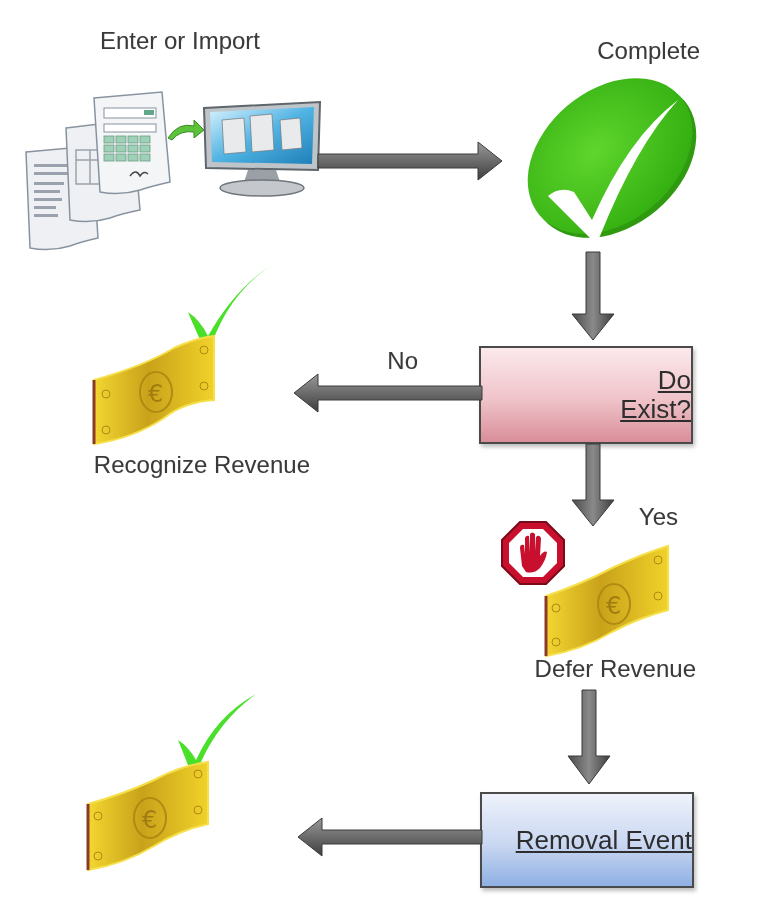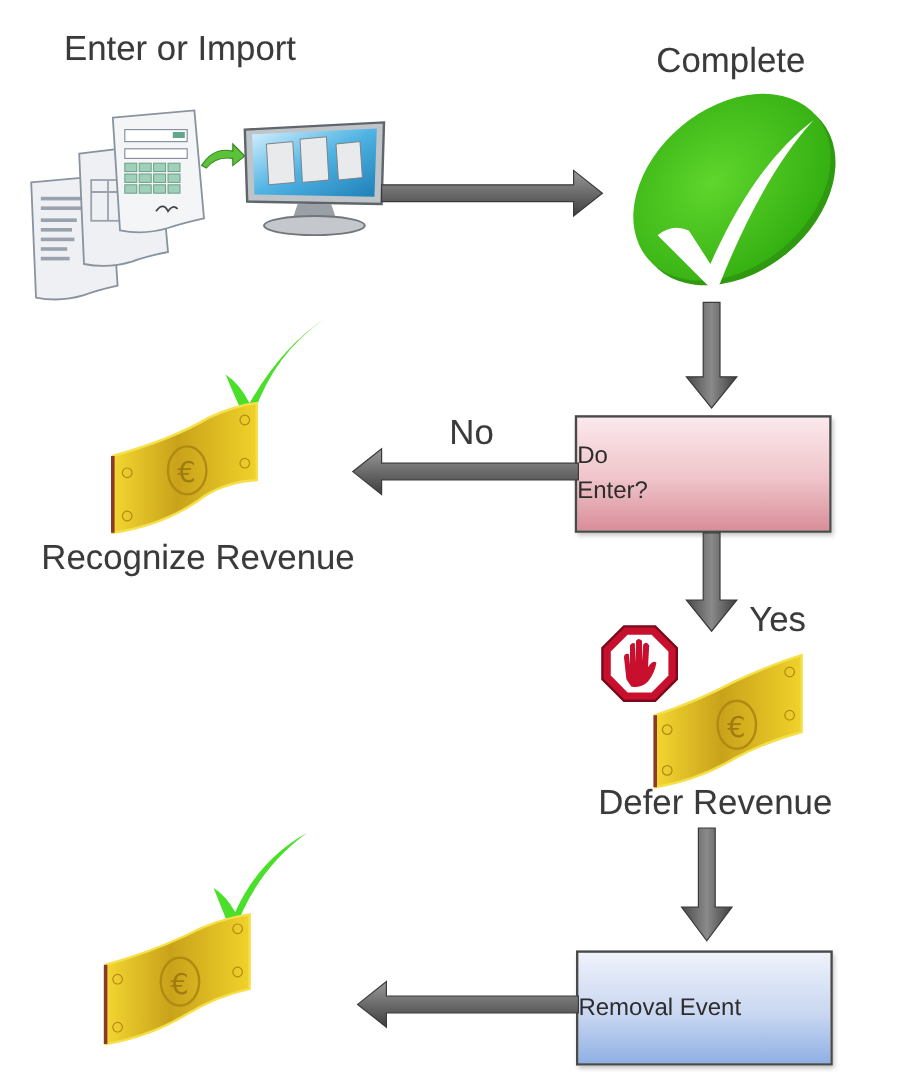--- a/index.html
+++ b/index.html
@@ -1,18 +1,18 @@
 <!DOCTYPE html>
 <html><head>
 <meta charset="utf-8">
 <style>
   html, body { margin: 0; padding: 0; background: #ffffff; }
   body { width: 768px; height: 906px; position: relative; overflow: hidden; font-family: "Liberation Sans", "DejaVu Sans", sans-serif; color: #333; }
-  .label { position: absolute; font-size: 29px; color: #3a3a3a; text-align: center; line-height: 26px; white-space: nowrap; text-shadow: 0 0 1px rgba(0,0,0,0.15); }
-  .box { position: absolute; border: 2px solid #4a4a4a; box-sizing: border-box; display: flex; flex-direction: column; align-items: flex-start; justify-content: center; font-size: 20px; line-height: 29px; text-align: center; color: #2d2d2d; box-shadow: 2px 3px 4px rgba(0,0,0,0.25); }
+  .label { position: absolute; font-size: 24px; color: #3a3a3a; text-align: right; line-height: 26px; white-space: nowrap; text-shadow: 0 0 1px rgba(0,0,0,0.15); }
+  .box { position: absolute; border: 2px solid #4a4a4a; box-sizing: border-box; display: flex; flex-direction: column; align-items: flex-end; justify-content: center; font-size: 26px; line-height: 29px; text-align: center; color: #2d2d2d; box-shadow: 2px 3px 4px rgba(0,0,0,0.25); text-decoration: underline; }
   .box.pink { background: linear-gradient(to bottom, #fbe9ec 0%, #efc3c9 55%, #d98e99 100%); }
   .box.blue { background: linear-gradient(to bottom, #eef2fb 0%, #c9d7f1 55%, #8fb0e4 100%); gap: 20px; }
   svg { position: absolute; overflow: visible; }
 </style>
 </head>
 <body>
 
 <svg width="0" height="0" style="position:absolute">
   <defs>
     <linearGradient id="arrowH" x1="0" y1="0" x2="0" y2="1">
@@ -100,35 +100,35 @@
     <path d="M80 20 L100 18 L102 48 L82 50 Z"></path>
   </g>
   <path d="M48 70 L76 70 L80 82 L44 82 Z" fill="#9aa0a6"></path>
   <ellipse cx="62" cy="88" rx="42" ry="8" fill="#c4c8cc" stroke="#70767c" stroke-width="1.5"></ellipse>
 </svg>
 
 <svg style="left:318px; top:140px;" width="185" height="42" viewBox="0 0 185 42">
   <path d="M0 14 L160 14 L160 2 L184 21 L160 40 L160 28 L0 28 Z" fill="url(#arrowH)" stroke="#3a3a3a" stroke-width="1"></path>
 </svg>
 
-<div class="label" style="left:539px; top:38px; width:140px;">Complete</div>
+<div class="label" style="left:560px; top:38px; width:140px;">Complete</div>
 
 <svg style="left:508px; top:68px;" width="210" height="180" viewBox="0 0 210 180">
   <ellipse cx="106" cy="92" rx="92" ry="66" transform="rotate(-40 106 92)" fill="#2f9a10"></ellipse>
   <ellipse cx="102" cy="88" rx="92" ry="66" transform="rotate(-40 102 88)" fill="url(#greenOval)"></ellipse>
   <path d="M40 128 Q52 118 66 124 L84 152 Q120 70 170 32 Q128 78 92 168 Q88 176 80 168 Z" fill="#ffffff"></path>
 </svg>
 
 <svg style="left:570px; top:252px;" width="46" height="90" viewBox="0 0 46 90">
   <path d="M16 0 L30 0 L30 62 L44 62 L23 88 L2 62 L16 62 Z" fill="url(#arrowV)" stroke="#3a3a3a" stroke-width="1"></path>
 </svg>
 
 <div class="box pink" style="left:479px; top:346px; width:214px; height:98px;">
   <div>Do</div>
-  <div>Enter?</div>
+  <div>Exist?</div>
 </div>
 
 <div class="label" style="left:368px; top:348px; width:50px;">No</div>
 
 <svg style="left:292px; top:372px;" width="190" height="42" viewBox="0 0 190 42">
   <path d="M190 14 L26 14 L26 2 L2 21 L26 40 L26 28 L190 28 Z" fill="url(#arrowH)" stroke="#3a3a3a" stroke-width="1"></path>
 </svg>
 
 <svg style="left:84px; top:262px;" width="190" height="190" viewBox="0 0 190 190">
   <path d="M104 50 Q116 58 124 74 Q150 28 186 4 Q140 36 124 94 Q112 70 104 50 Z" fill="#4ae02a"></path>

